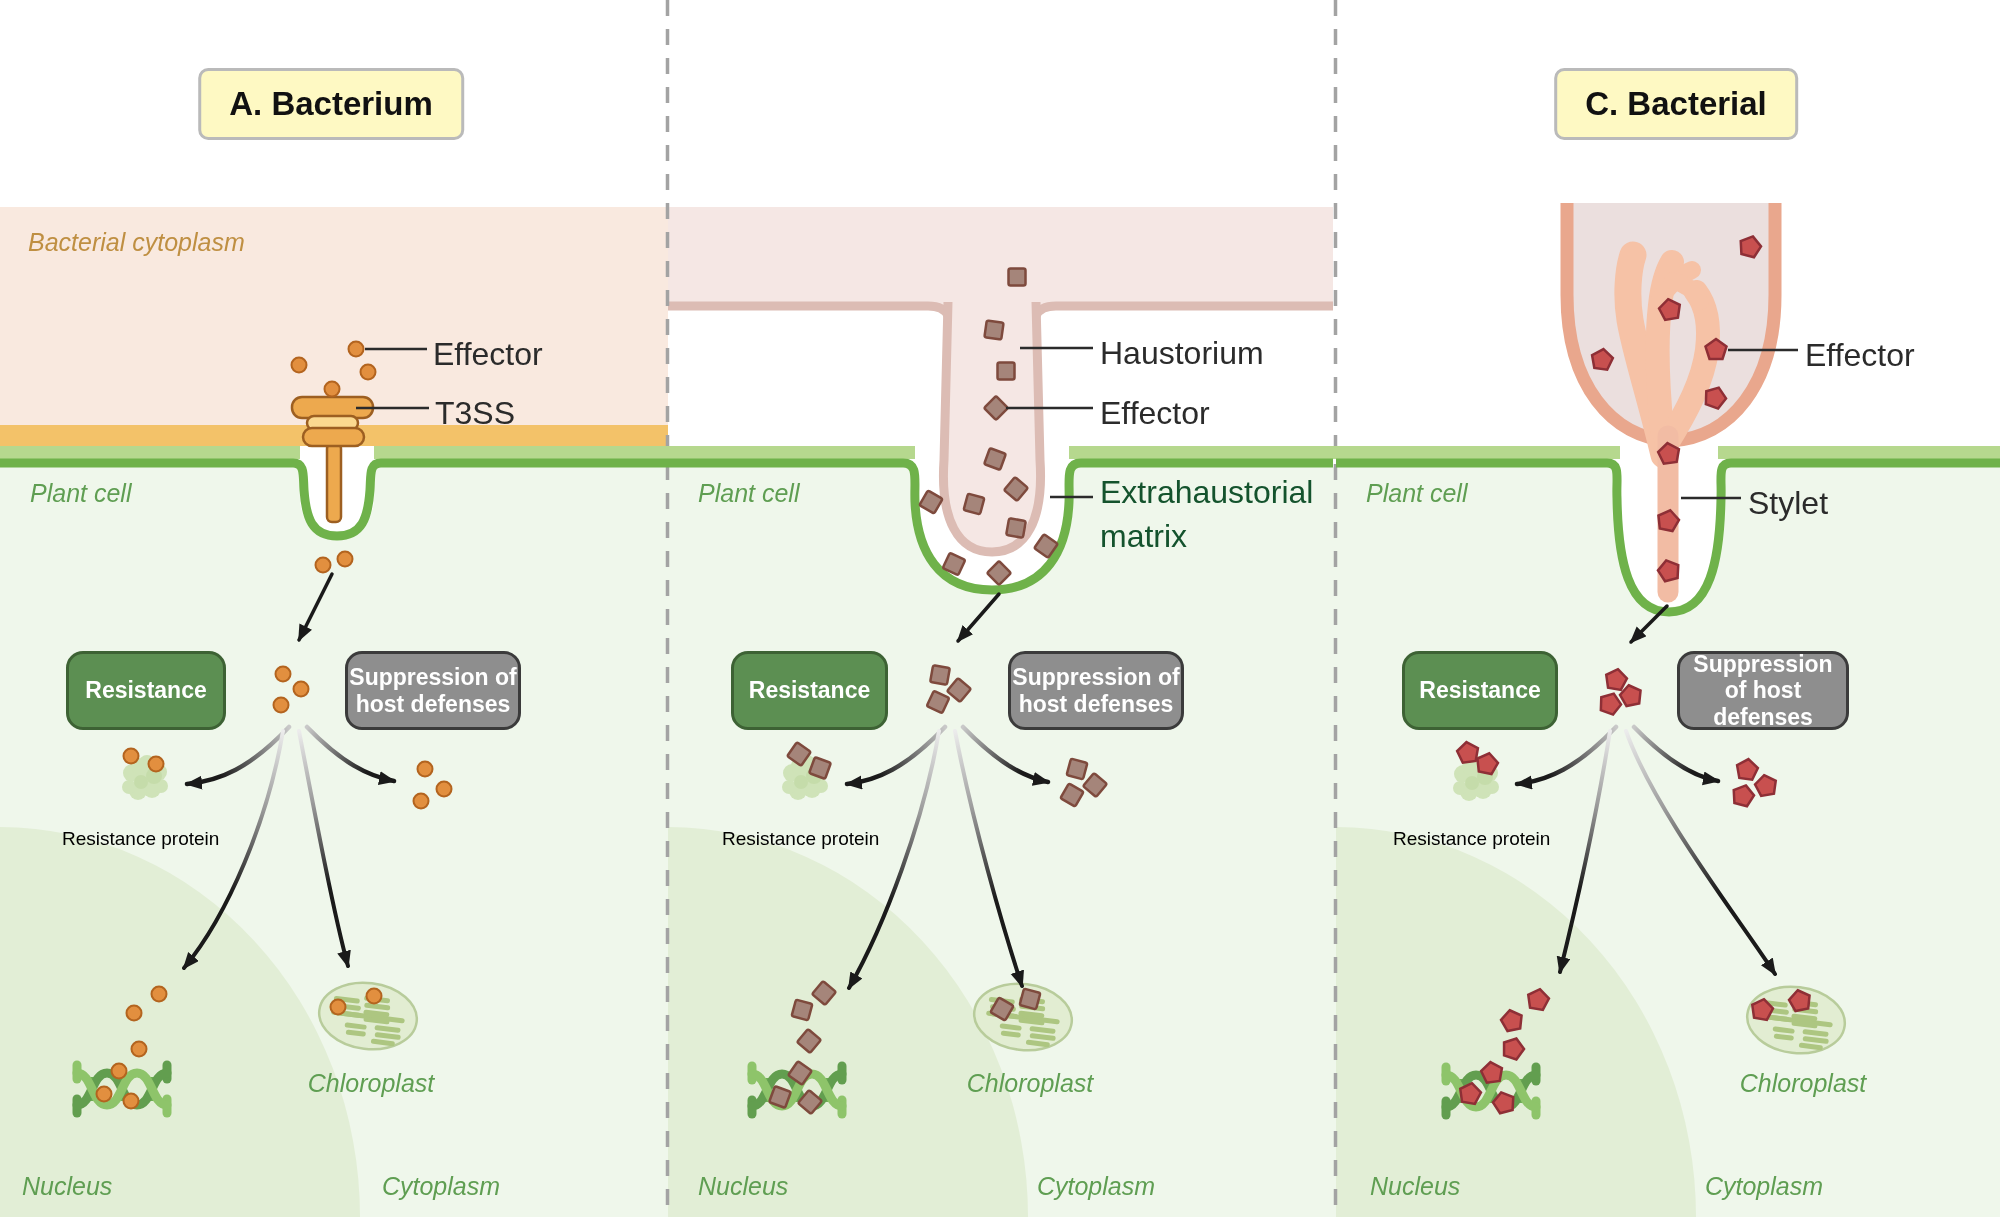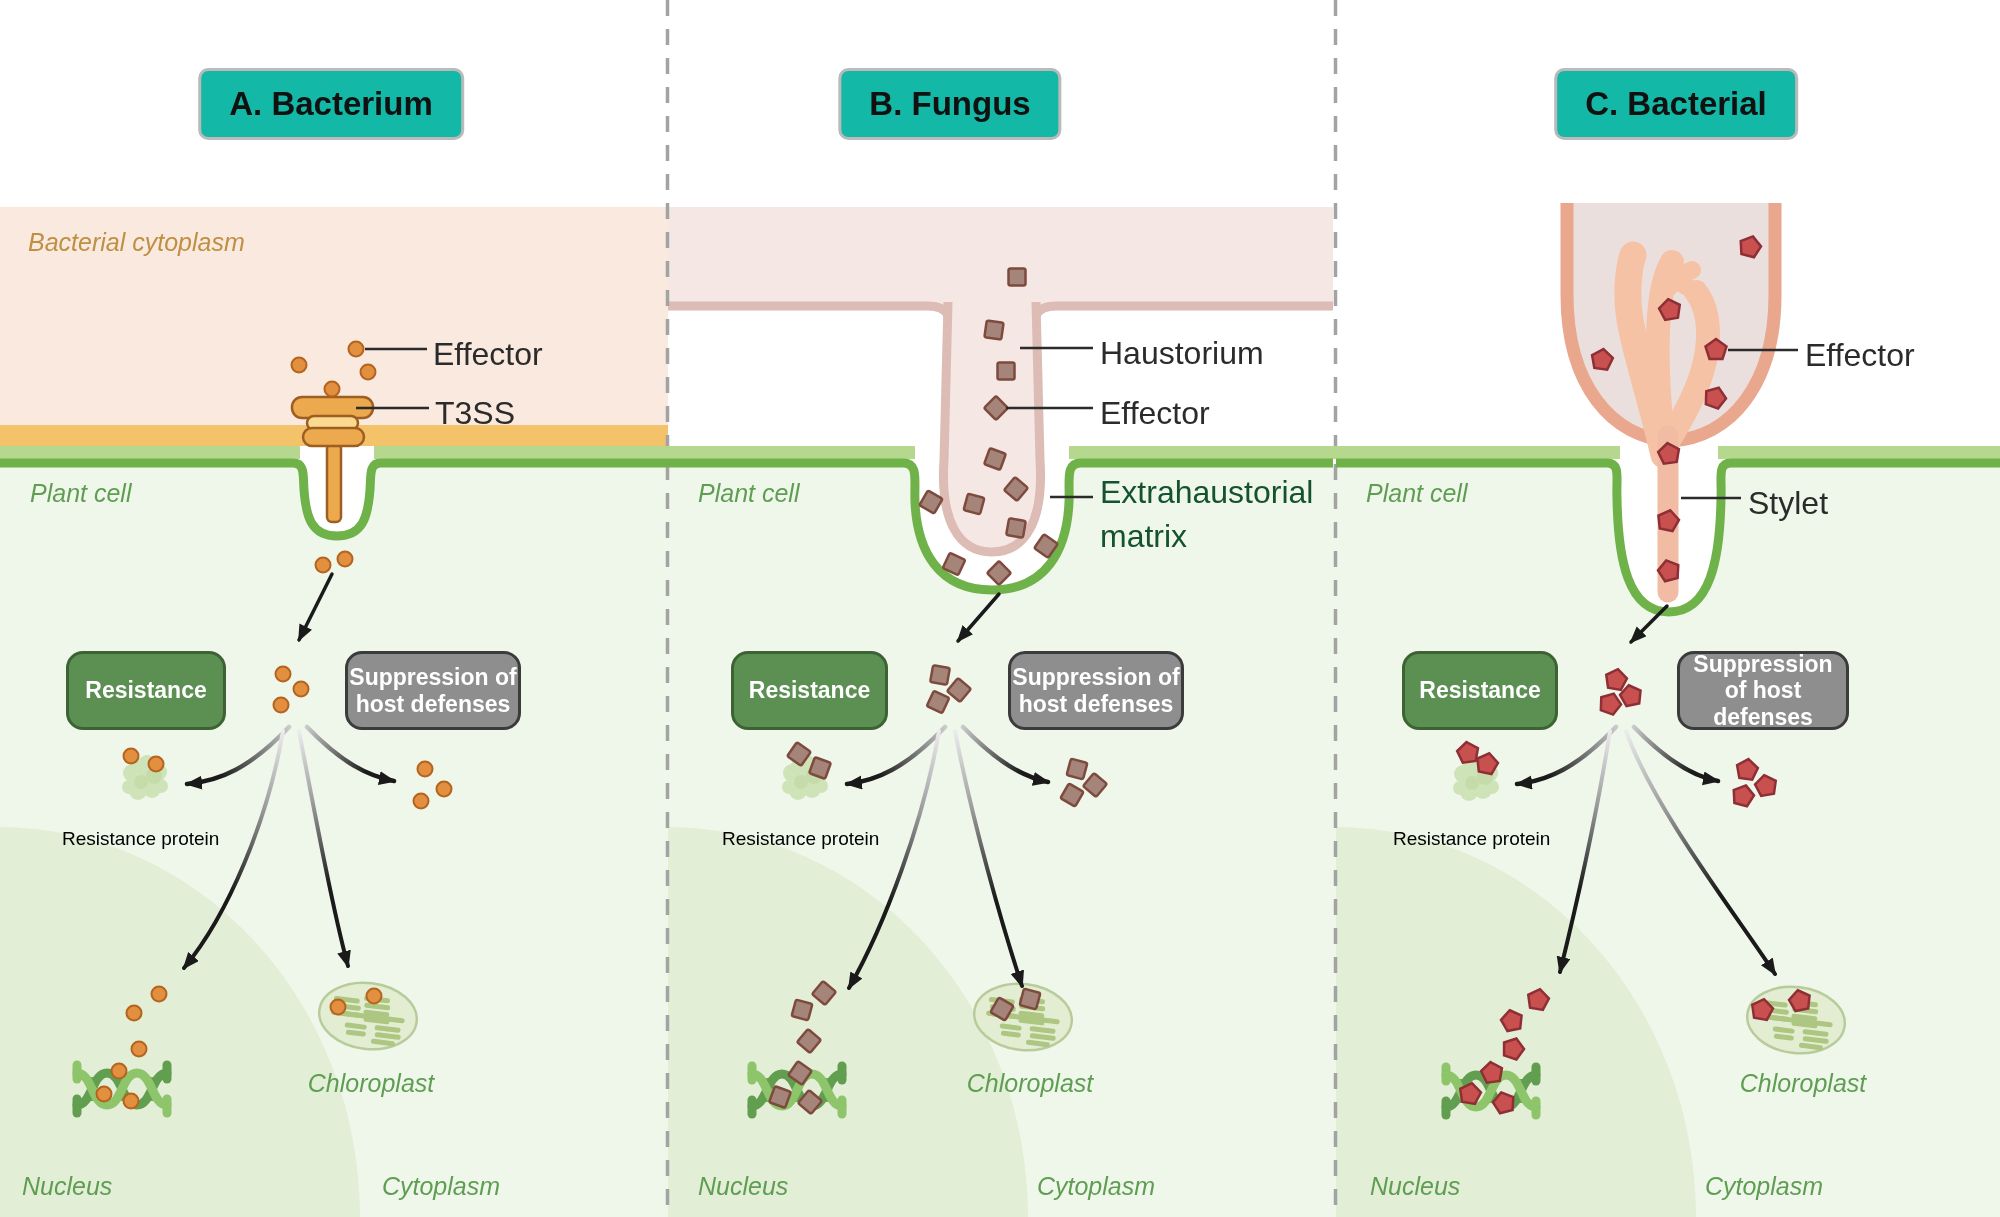--- a/index.html
+++ b/index.html
@@ -1,21 +1,21 @@
 <!DOCTYPE html>
 <html><head>
 <meta charset="utf-8">
 <style>
   html,body{margin:0;padding:0;background:#fff;}
   #stage{position:relative;width:2000px;height:1217px;background:#ffffff;overflow:hidden;
          font-family:"Liberation Sans",sans-serif;}
   #stage svg.layer{position:absolute;left:0;top:0;}
   .txt{position:absolute;white-space:nowrap;}
   .title-box{position:absolute;top:68px;height:66px;padding:0 28px;display:flex;align-items:center;
-    background:#14b8a6;border:3px solid #bababa;border-radius:10px;font-size:33px;font-weight:bold;
+    background:#fef9c3;border:3px solid #bababa;border-radius:10px;font-size:33px;font-weight:bold;
     color:#111;transform:translateX(-50%);white-space:nowrap;}
   .it{font-style:italic;font-size:25px;}
   .green{color:#5f9e52;}
   .gold{color:#bf8f42;}
   .anno{font-size:32px;color:#2b2b2b;}
   .anno-wrap{position:absolute;font-size:32px;color:#14532d;line-height:1.38;white-space:normal;width:175px;}
   .btn{position:absolute;display:flex;align-items:center;justify-content:center;text-align:center;
     color:#fff;font-weight:bold;font-size:23px;line-height:1.15;border-radius:17px;box-sizing:border-box;}
   .btn-green{background:#5c8f52;border:3px solid #3d6234;text-align:center;}
   .btn-gray{background:#8e8e8e;border:3px solid #3b3b3b;}
@@ -318,21 +318,20 @@
 <div class="txt it green" style="left:30px;top:479px">Plant cell</div>
 <div class="txt anno" style="left:433px;top:336px">Effector</div>
 <div class="txt anno" style="left:435px;top:395px">T3SS</div>
 <div class="btn btn-green" style="left:66px;top:651px;width:160px;height:79px">Resistance</div>
 <div class="btn btn-gray" style="left:345px;top:651px;width:176px;height:79px">Suppression of host defenses</div>
 <div class="center-label" style="left:147px;top:827px">Resistance protein</div>
 <div class="txt it green cl" style="left:371px;top:1069px">Chloroplast</div>
 <div class="txt it green" style="left:22px;top:1172px">Nucleus</div>
 <div class="txt it green cr" style="left:500px;top:1172px">Cytoplasm</div>
 
-<div class="title-box" style="left:950px">B. Fungus</div>
 <div class="txt it green" style="left:698px;top:479px">Plant cell</div>
 <div class="txt anno" style="left:1100px;top:335px">Haustorium</div>
 <div class="txt anno" style="left:1100px;top:395px">Effector</div>
 <div class="anno-wrap" style="left:1100px;top:470px">Extrahaustorial matrix</div>
 <div class="btn btn-green" style="left:731px;top:651px;width:157px;height:79px">Resistance</div>
 <div class="btn btn-gray" style="left:1008px;top:651px;width:176px;height:79px">Suppression of host defenses</div>
 <div class="center-label" style="left:807px;top:827px">Resistance protein</div>
 <div class="txt it green cl" style="left:1030px;top:1069px">Chloroplast</div>
 <div class="txt it green" style="left:698px;top:1172px">Nucleus</div>
 <div class="txt it green cr" style="left:1155px;top:1172px">Cytoplasm</div>

